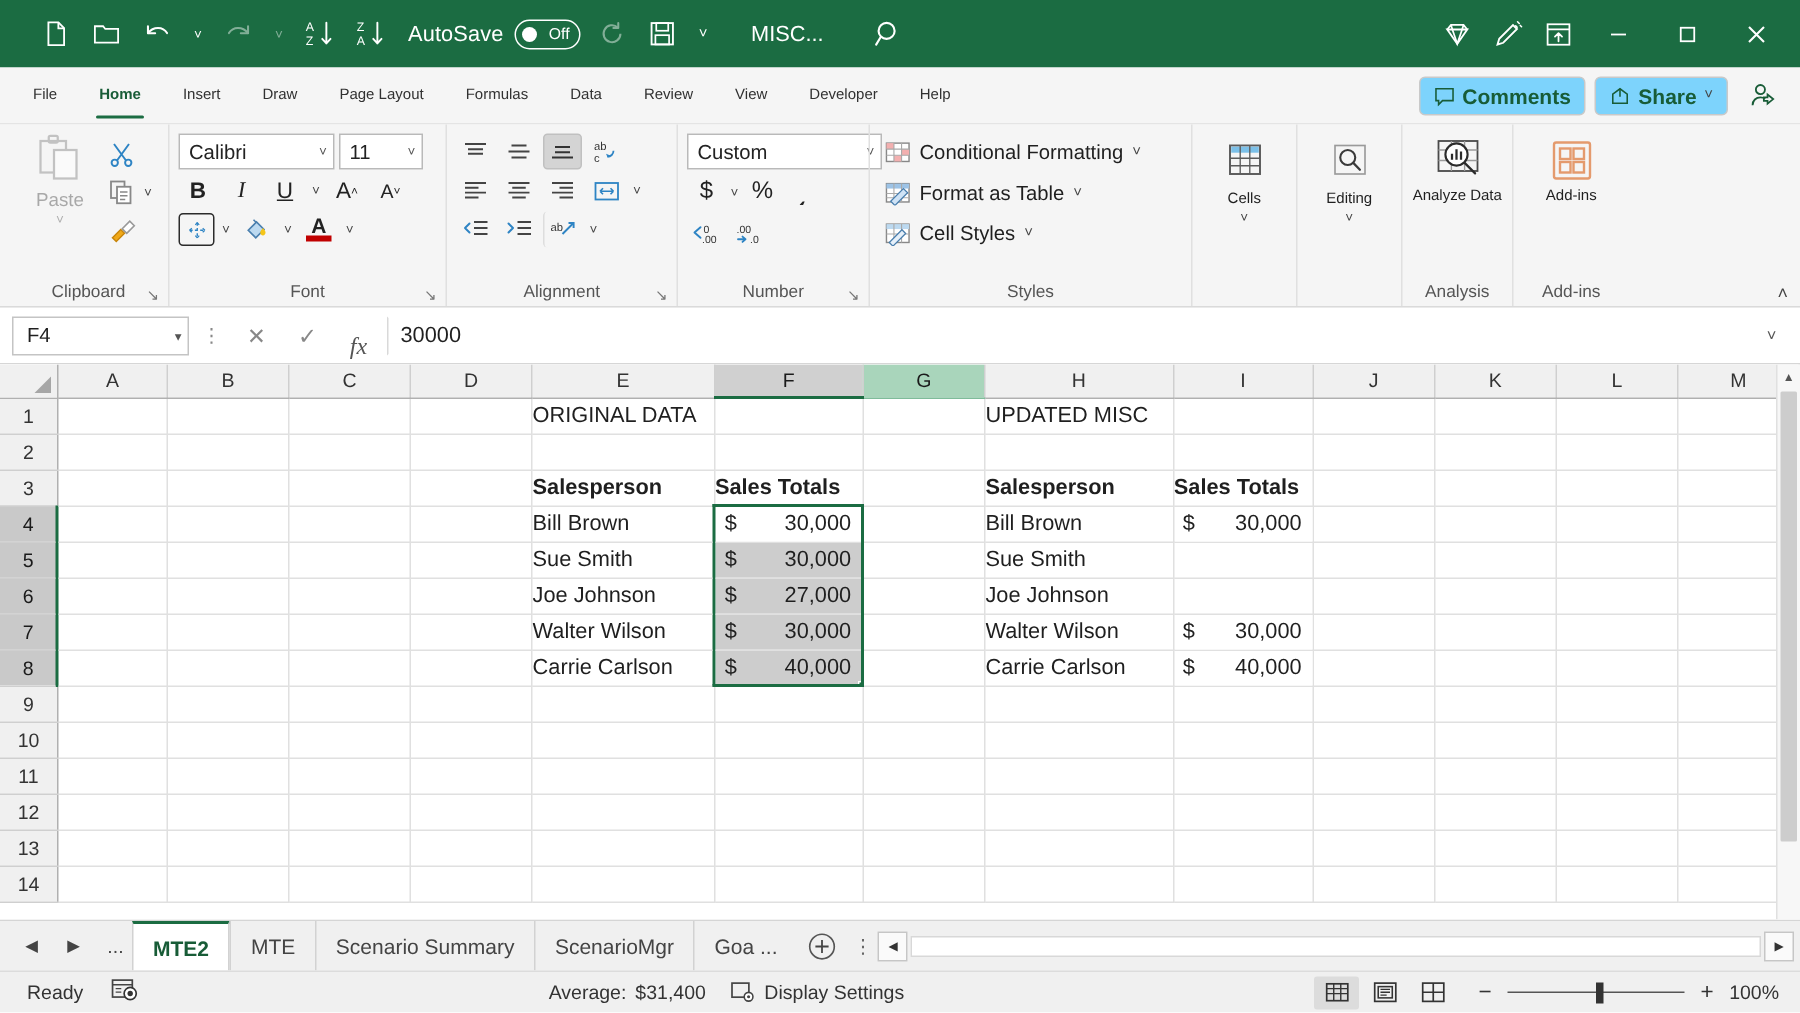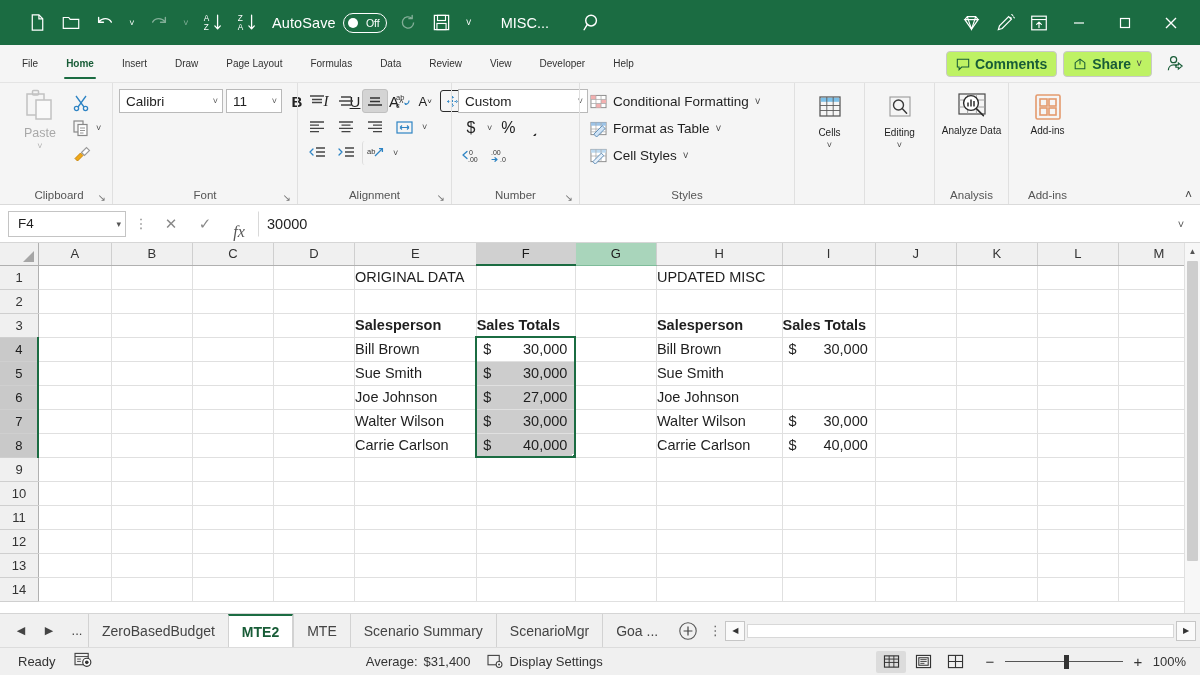--- a/index.html
+++ b/index.html
@@ -70,21 +70,21 @@
     cursor: default; white-space: nowrap;
   }
   .rtab.active { color: #185c37; font-weight: bold; }
   .rtab.active::after {
     content: ""; position: absolute; left: 12px; right: 12px; bottom: 3px;
     height: 2.5px; background: #1b6c42; border-radius: 2px;
   }
   .tabstrip-right { margin-left: auto; display: flex; align-items: center; gap: 6px; padding-right: 8px; }
   .pillbtn {
     height: 26px; border: 1px solid #c9c9c9; border-radius: 4px;
-    background: #bef264; display: flex; align-items: center; gap: 5px;
+    background: #7dd3fc; display: flex; align-items: center; gap: 5px;
     padding: 0 9px; font-size: 14px; color: #185c37; font-weight: bold;
     cursor: default;
     justify-content: space-between;
   }
   .pillbtn .chev { font-weight: normal; font-size: 10px; color: #444; }
 
   
   .ribbon {
     height: 122px; flex: 0 0 122px; background: #f5f5f5;
     display: flex; align-items: stretch; border-bottom: 1px solid #dadada;
@@ -502,21 +502,21 @@
           </div>
         </div>
       </div>
       <div class="rglabel">
         <span>Clipboard</span>
         <span class="dlg">↘</span>
       </div>
     </div>
 
     <div class="rgroup" style="width:185px">
-      <div class="rgbody" style="flex-direction:row;gap:2px">
+      <div class="rgbody" style="flex-direction:column;gap:2px">
         <div class="ctrl-row">
           <div class="fontname">
             <span>Calibri</span>
             <span class="fld-chev">˅</span>
           </div>
           <div class="fontsize">
             <span>11</span>
             <span class="fld-chev">˅</span>
           </div>
         </div>
@@ -1095,21 +1095,20 @@
     </div>
   </div>
 
   <div class="sheetbar">
     <div class="nav-arrows">
       <div class="nav-arrow">◀</div>
       <div class="nav-arrow">▶</div>
       <div class="nav-ellipsis">...</div>
     </div>
     <div class="stabs">
-      <div class="stab">ZeroBasedBudget</div>
       <div class="stab active">MTE2</div>
       <div class="stab">MTE</div>
       <div class="stab">Scenario Summary</div>
       <div class="stab">ScenarioMgr</div>
       <div class="stab">Goa ...</div>
     </div>
     <div class="addsheet">
       <svg width="20" height="20" viewBox="0 0 20 20">
           <circle cx="10" cy="10" r="8.2" fill="none" stroke="#555" stroke-width="1.1"></circle>
           <path d="M10 5.6v8.8M5.6 10h8.8" stroke="#444" stroke-width="1.2"></path>

